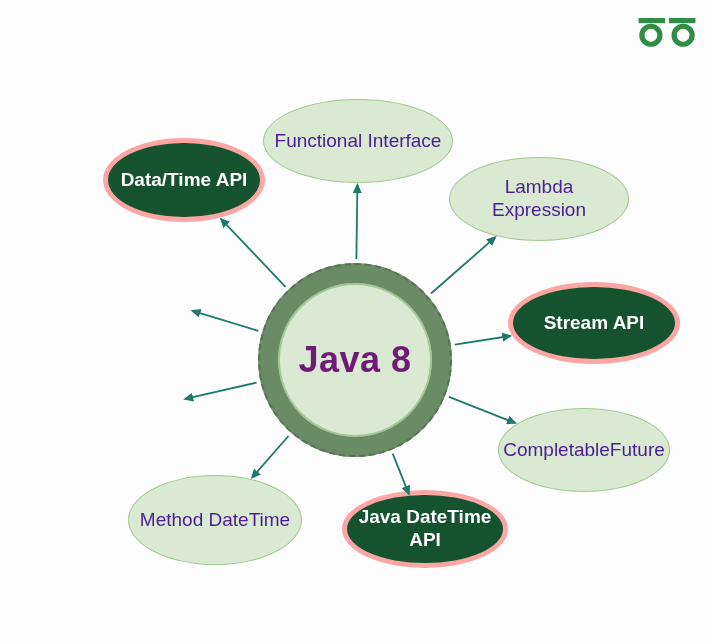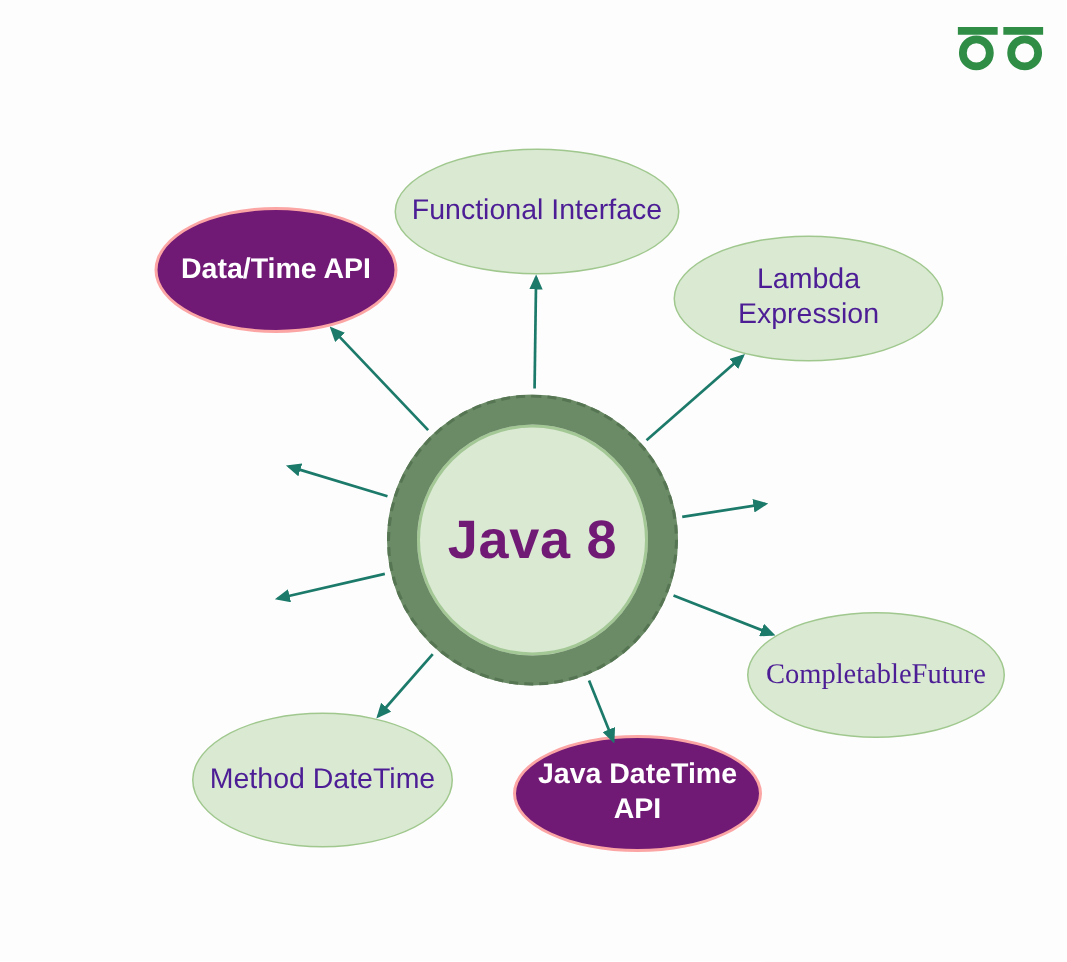--- a/index.html
+++ b/index.html
@@ -41,22 +41,22 @@
     font-size: 19px;
     z-index: 2;
   }
   .node.light {
     background: #d9e9d2;
     border: 1px solid #a0c88e;
     color: #4c1d95;
     font-weight: 400;
   }
   .node.dark {
-    background: #701a75;
-    border: 2px solid #fca5a5;
+    background: #14532d;
+    border: 5px solid #fca5a5;
     color: #ffffff;
     font-weight: 600;
   }
   
   #arrow-layer {
     position: absolute; left: 0; top: 0;
     width: 711px; height: 641px;
     z-index: 3;
     pointer-events: none;
   }
@@ -100,21 +100,24 @@
       <line x1="258.31634668206385" y1="330.7891941039427" x2="192.5426778815306" y2="310.91714948761137" stroke="#1c7a6a" stroke-width="1.8" marker-end="url(#arrowhead)"></line>
       <line x1="285.436304346616" y1="286.7750572069642" x2="221.1705670524413" y2="219.12691268678034" stroke="#1c7a6a" stroke-width="1.8" marker-end="url(#arrowhead)"></line>
     </svg>
 
 <div class="node light" style="left: 263px; top: 99px; width: 190px; height: 84px;">
       <span>Functional Interface</span>
     </div>
     <div class="node light" style="left: 449px; top: 157px; width: 180px; height: 84px;">
       <span>Lambda Expression</span>
     </div>
-    <div class="node light" style="left: 498px; top: 408px; width: 172px; height: 84px; font-family: Liberation Serif, serif;">
+    <div class="node dark" style="left: 508px; top: 282px; width: 172px; height: 82px;">
+      <span>Stream API</span>
+    </div>
+    <div class="node light" style="left: 498px; top: 408px; width: 172px; height: 84px;">
       <span>CompletableFuture</span>
     </div>
     <div class="node dark" style="left: 342px; top: 490px; width: 166px; height: 78px;">
       <span>Java DateTime API</span>
     </div>
     <div class="node light" style="left: 128px; top: 475px; width: 174px; height: 90px;">
       <span>Method DateTime</span>
     </div>
     <div class="node dark" style="left: 103px; top: 138px; width: 162px; height: 84px;">
       <span>Data/Time API</span>

